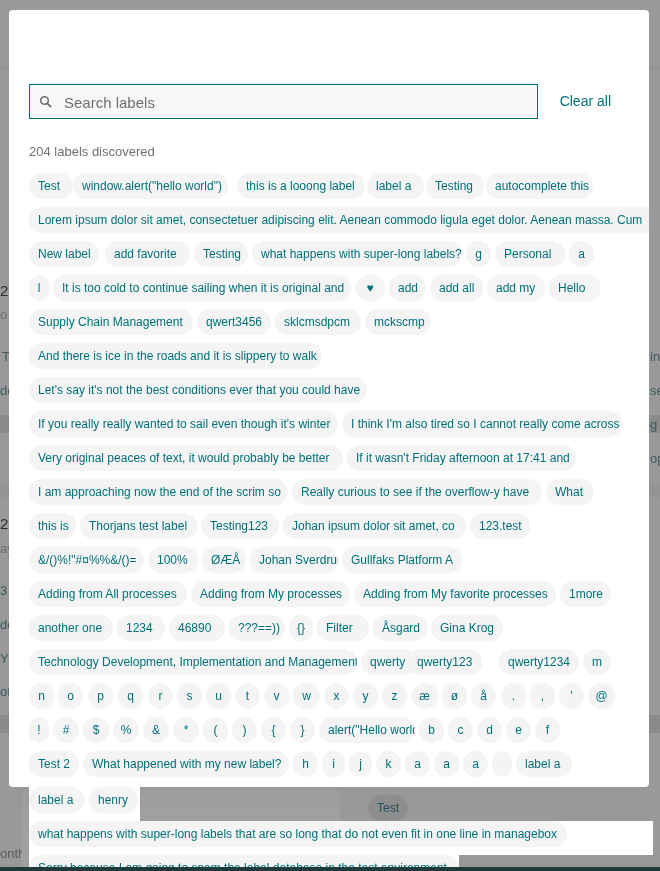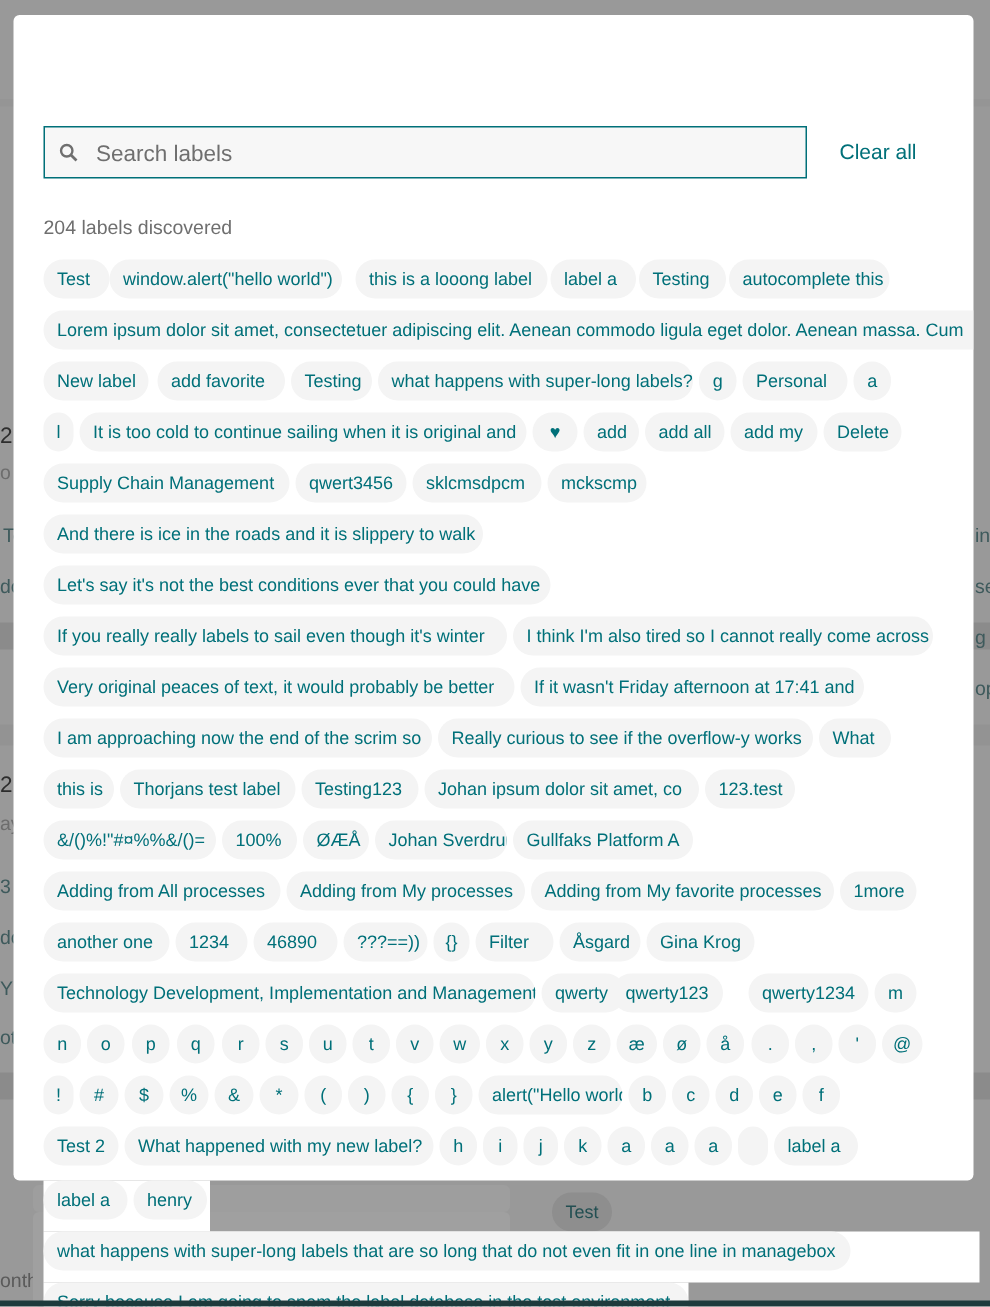--- a/index.html
+++ b/index.html
@@ -128,51 +128,51 @@
       <span class="chip center" style="left:540px;width:25px">a</span>
     </div>
 
     <div class="chip-row" style="top:102px">
       <span class="chip center" style="left:0;width:20px">l</span>
       <span class="chip" style="left:24px;width:298px">It is too cold to continue sailing when it is original and</span>
       <span class="chip center" style="left:326px;width:30px">♥</span>
       <span class="chip" style="left:360px;width:37px">add</span>
       <span class="chip" style="left:401px;width:53px">add all</span>
       <span class="chip" style="left:458px;width:58px">add my</span>
-      <span class="chip" style="left:520px;width:52px">Delete</span>
+      <span class="chip" style="left:520px;width:52px">Hello</span>
     </div>
 
     <div class="chip-row" style="top:136px">
       <span class="chip" style="left:0;width:164px">Supply Chain Management</span>
       <span class="chip" style="left:168px;width:74px">qwert3456</span>
       <span class="chip" style="left:246px;width:86px">sklcmsdpcm</span>
       <span class="chip" style="left:336px;width:66px">mckscmp</span>
     </div>
 
     <div class="chip-row" style="top:170px">
       <span class="chip" style="left:0;width:293px">And there is ice in the roads and it is slippery to walk</span>
     </div>
 
     <div class="chip-row" style="top:204px">
       <span class="chip" style="left:0;width:338px">Let's say it's not the best conditions ever that you could have</span>
     </div>
 
     <div class="chip-row" style="top:238px">
-      <span class="chip" style="left:0;width:309px">If you really really labels to sail even though it's winter</span>
+      <span class="chip" style="left:0;width:309px">If you really really wanted to sail even though it's winter</span>
       <span class="chip" style="left:313px;width:280px">I think I'm also tired so I cannot really come across</span>
     </div>
 
     <div class="chip-row" style="top:272px">
       <span class="chip" style="left:0;width:314px">Very original peaces of text, it would probably be better</span>
       <span class="chip" style="left:318px;width:229px">If it wasn't Friday afternoon at 17:41 and</span>
     </div>
 
     <div class="chip-row" style="top:306px">
       <span class="chip" style="left:0;width:259px">I am approaching now the end of the scrim so</span>
-      <span class="chip" style="left:263px;width:250px">Really curious to see if the overflow-y works</span>
+      <span class="chip" style="left:263px;width:250px">Really curious to see if the overflow-y have</span>
       <span class="chip" style="left:517px;width:48px">What</span>
     </div>
 
     <div class="chip-row" style="top:340px">
       <span class="chip" style="left:0;width:47px">this is</span>
       <span class="chip" style="left:51px;width:117px">Thorjans test label</span>
       <span class="chip" style="left:172px;width:78px">Testing123</span>
       <span class="chip" style="left:254px;width:183px">Johan ipsum dolor sit amet, co</span>
       <span class="chip" style="left:441px;width:60px">123.test</span>
     </div>

